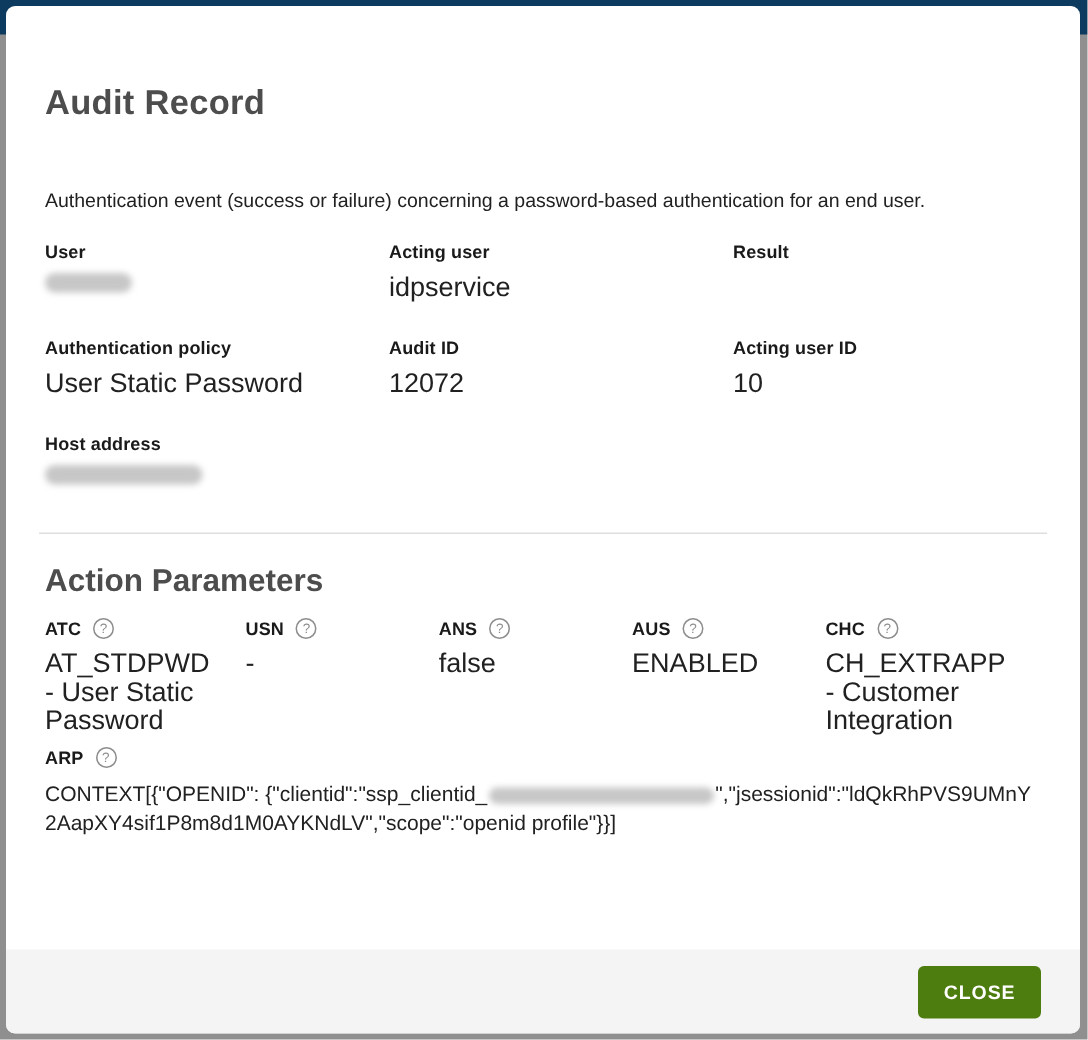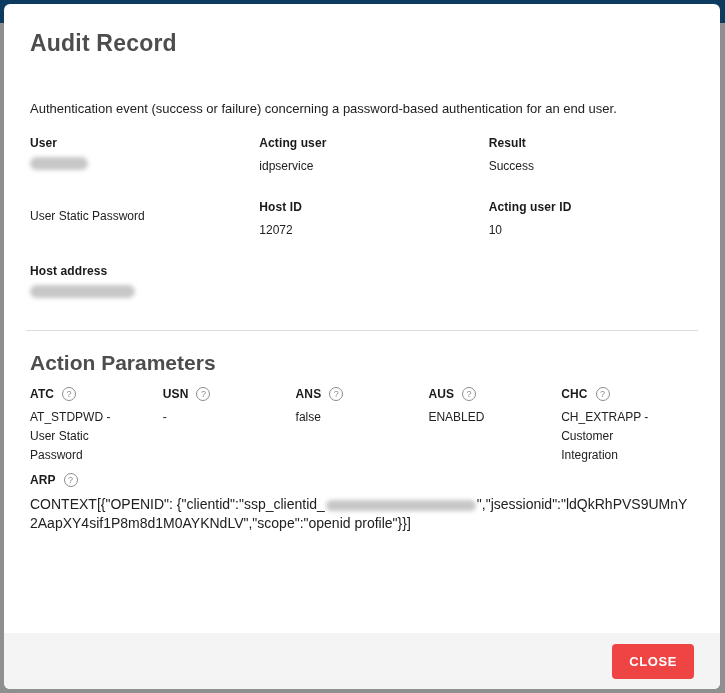--- a/index.html
+++ b/index.html
@@ -22,20 +22,21 @@
     overflow: hidden;
     display: flex;
     flex-direction: column;
   }
   .modal-body { flex: 1 1 auto; padding: 26px 26px 0 26px; }
   .dialog-title {
     font-size: 23px;
     font-weight: bold;
     color: #4d4d4d;
     letter-spacing: 0.2px;
+    margin-top: 25px;
   }
   .dialog-desc {
     margin-top: 44px;
     font-size: 13px;
     color: #212121;
   }
   .fields-grid {
     margin-top: 20px;
     display: grid;
     grid-template-columns: 1fr 1fr 1fr;
@@ -44,21 +45,21 @@
     gap: 24px;
   }
   .field { min-height: 40px; }
   .field-label-row {
     display: flex; align-items: center; gap: 8px;
     font-size: 12px; font-weight: bold; color: #1a1a1a;
     letter-spacing: 0.1px;
   }
   .field-value {
     margin-top: 7px;
-    font-size: 12px;
+    font-size: 18px;
     color: #212121;
     line-height: 19px;
     padding-right: 24px;
   }
   .help-icon {
     display: inline-flex; align-items: center; justify-content: center;
     width: 14px; height: 14px;
     border: 1px solid #8d8d8d;
     border-radius: 50%;
     color: #8d8d8d;
@@ -104,21 +105,21 @@
   }
   .modal-footer {
     flex: 0 0 56px;
     background: #f4f4f4;
     display: flex;
     align-items: center;
     justify-content: flex-end;
     padding: 0 26px;
   }
   .close-button {
-    background: #ef4444;
+    background: #4d7c0f;
     color: #ffffff;
     border: none;
     border-radius: 4px;
     font-family: "Liberation Sans", sans-serif;
     font-size: 13px;
     font-weight: bold;
     letter-spacing: 0.6px;
     padding: 10px 17px;
     cursor: pointer;
   }
@@ -138,28 +139,28 @@
       <div class="field">
         <div class="field-label-row">User</div>
         <span class="redacted user"></span>
       </div>
       <div class="field">
         <div class="field-label-row">Acting user</div>
         <div class="field-value">idpservice</div>
       </div>
       <div class="field">
         <div class="field-label-row">Result</div>
-        <div class="field-value">Success</div>
-      </div>
-
-      <div class="field">
+      </div>
+
+      <div class="field">
+        <div class="field-label-row">Authentication policy</div>
         <div class="field-value">User Static Password</div>
       </div>
       <div class="field">
-        <div class="field-label-row">Host ID</div>
+        <div class="field-label-row">Audit ID</div>
         <div class="field-value">12072</div>
       </div>
       <div class="field">
         <div class="field-label-row">Acting user ID</div>
         <div class="field-value">10</div>
       </div>
 
       <div class="field">
         <div class="field-label-row">Host address</div>
         <span class="redacted host"></span>

